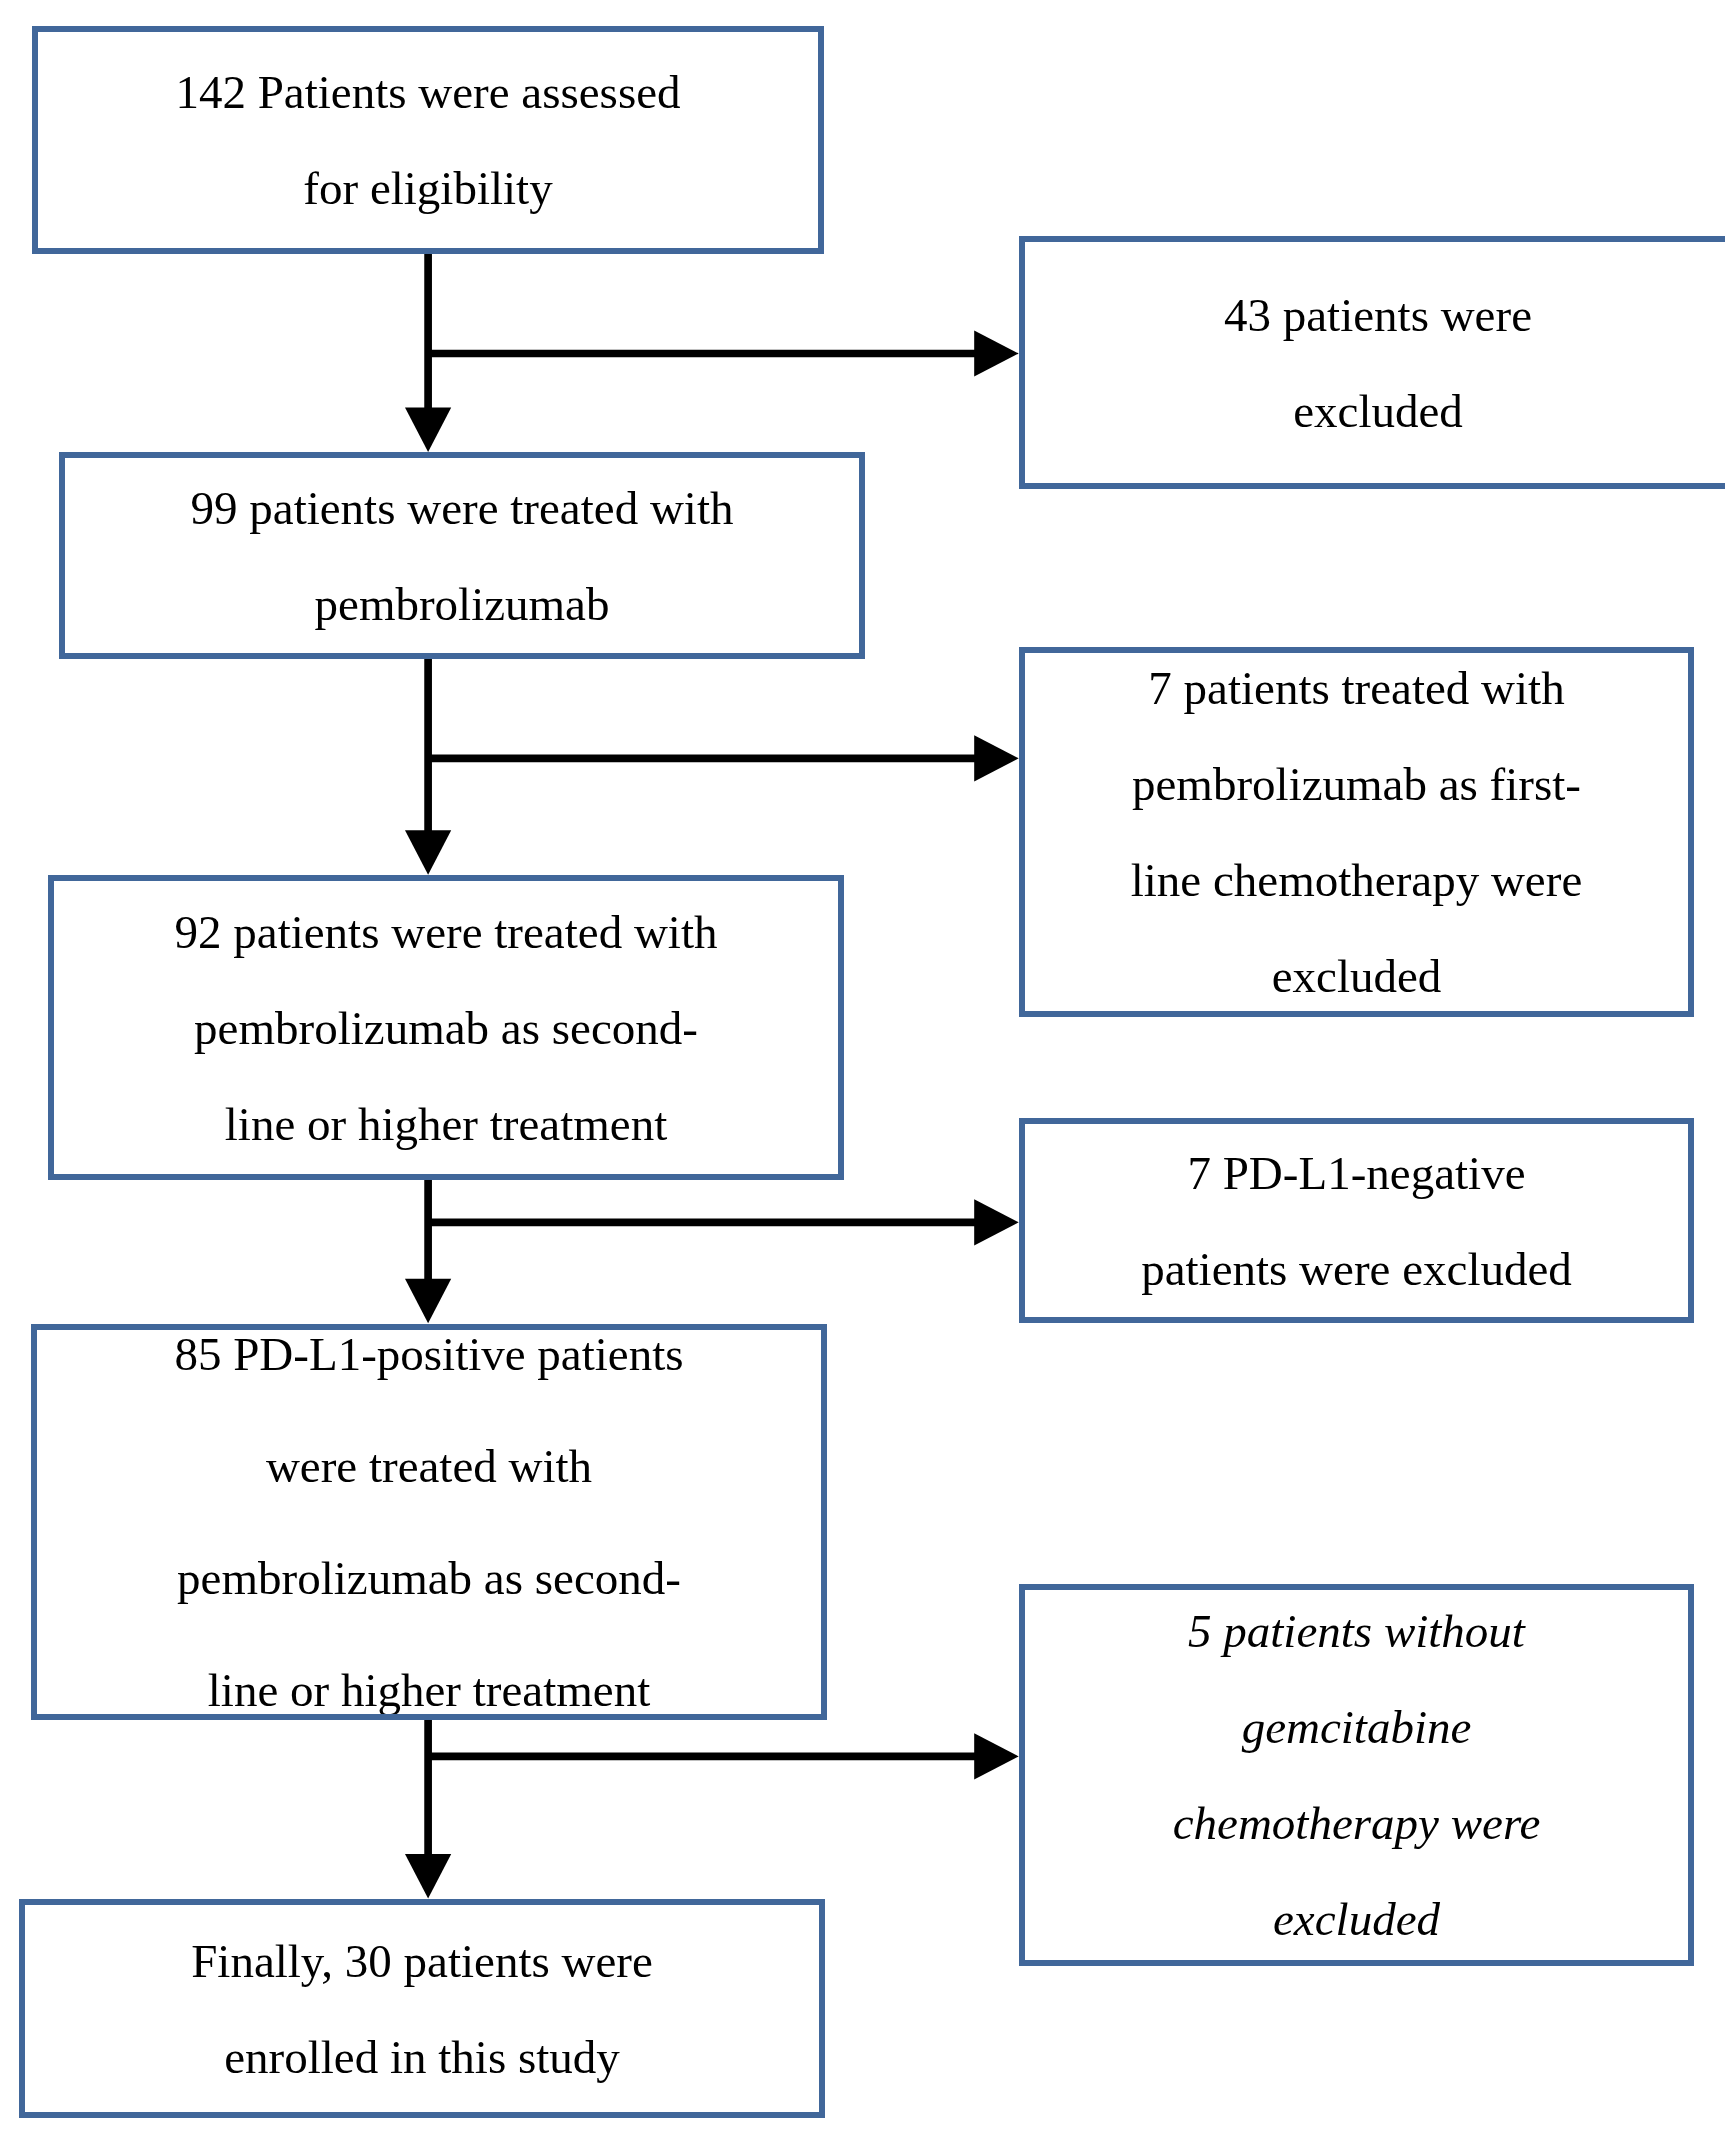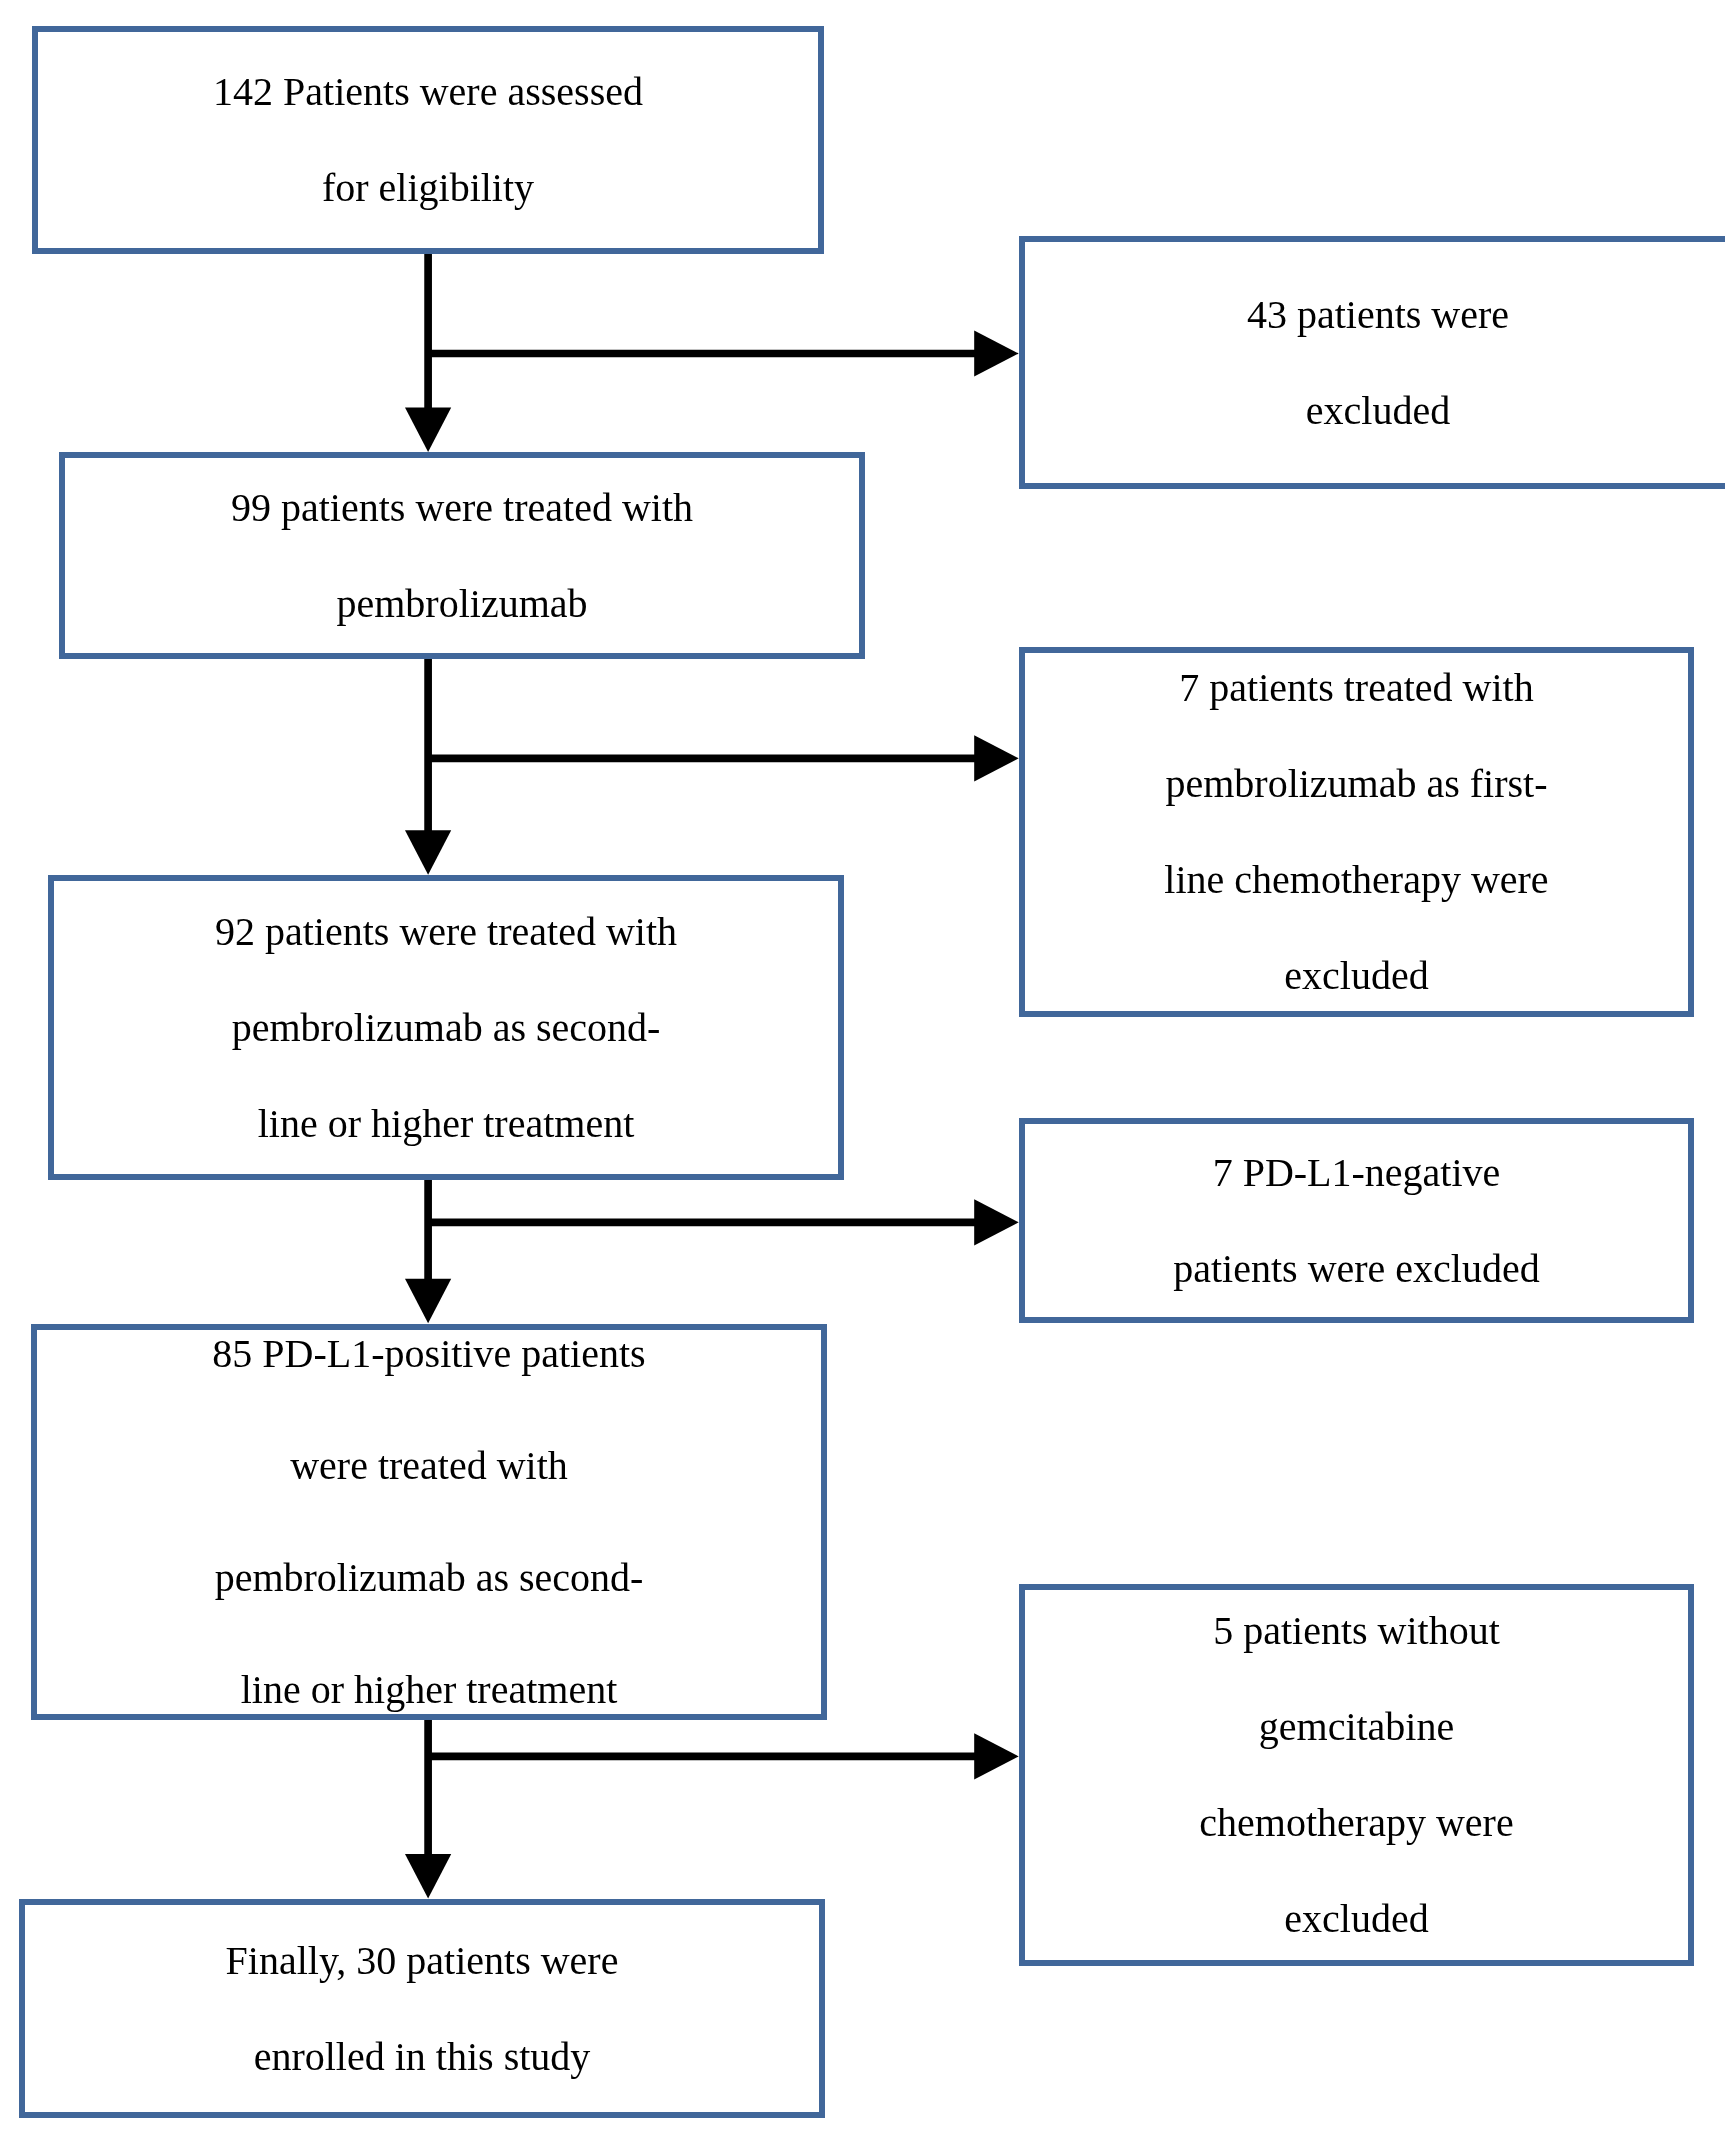--- a/index.html
+++ b/index.html
@@ -37,21 +37,21 @@
   .node {
     position: absolute;
     box-sizing: border-box;
     border: 6px solid var(--accent);
     background: #ffffff;
     display: flex;
     flex-direction: column;
     justify-content: center;
     align-items: center;
     text-align: center;
-    font-size: 40px;
+    font-size: 47px;
     line-height: 96px;
     overflow: hidden;
   }
   .node .line {
     white-space: nowrap;
   }
 </style>
 </head>
 <body>
 
@@ -132,21 +132,21 @@
     <div class="line">pembrolizumab as first-</div>
     <div class="line">line chemotherapy were</div>
     <div class="line">excluded</div>
   </div>
 
   <div class="node" style="left:1019px; top:1118px; width:675px; height:205px;">
     <div class="line">7 PD-L1-negative</div>
     <div class="line">patients were excluded</div>
   </div>
 
-  <div class="node" style="left:1019px; top:1584px; width:675px; height:382px;">
+  <div class="node" style="left:1019px; top:1584px; width:675px; height:382px;font-style:italic;">
     <div class="line">5 patients without</div>
     <div class="line">gemcitabine</div>
     <div class="line">chemotherapy were</div>
     <div class="line">excluded</div>
   </div>
 
 </div>
 
 
 </body></html>

